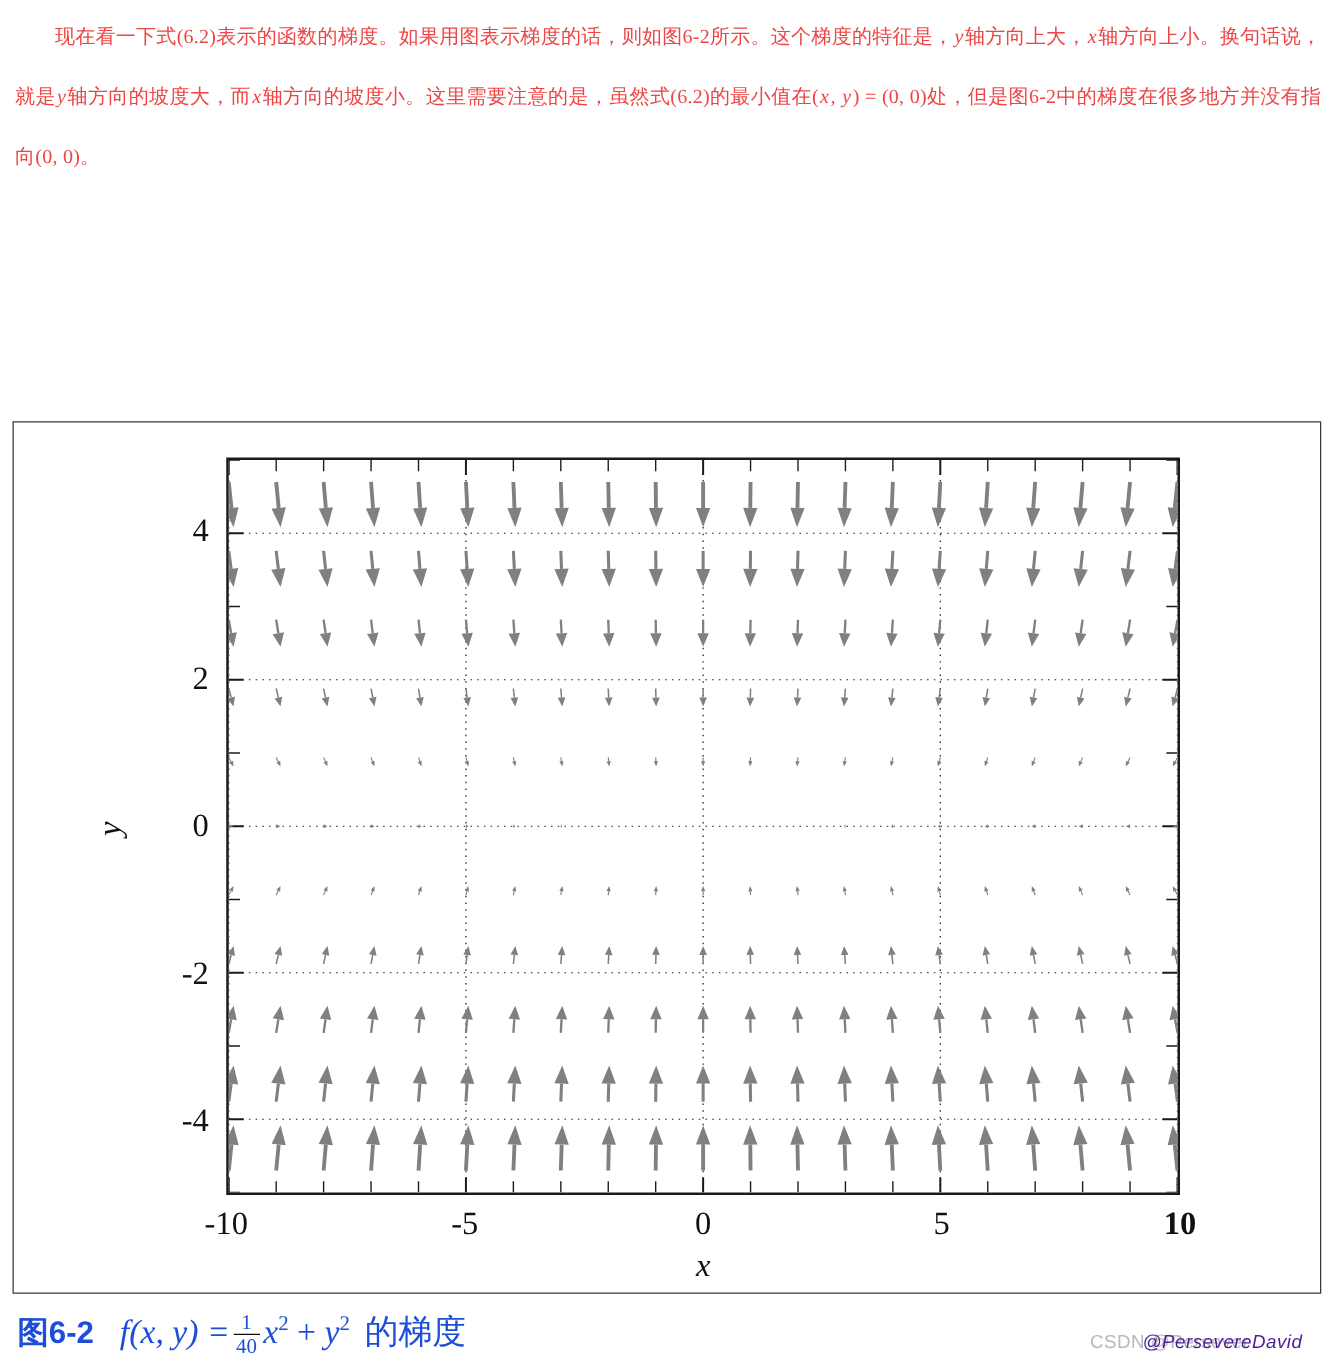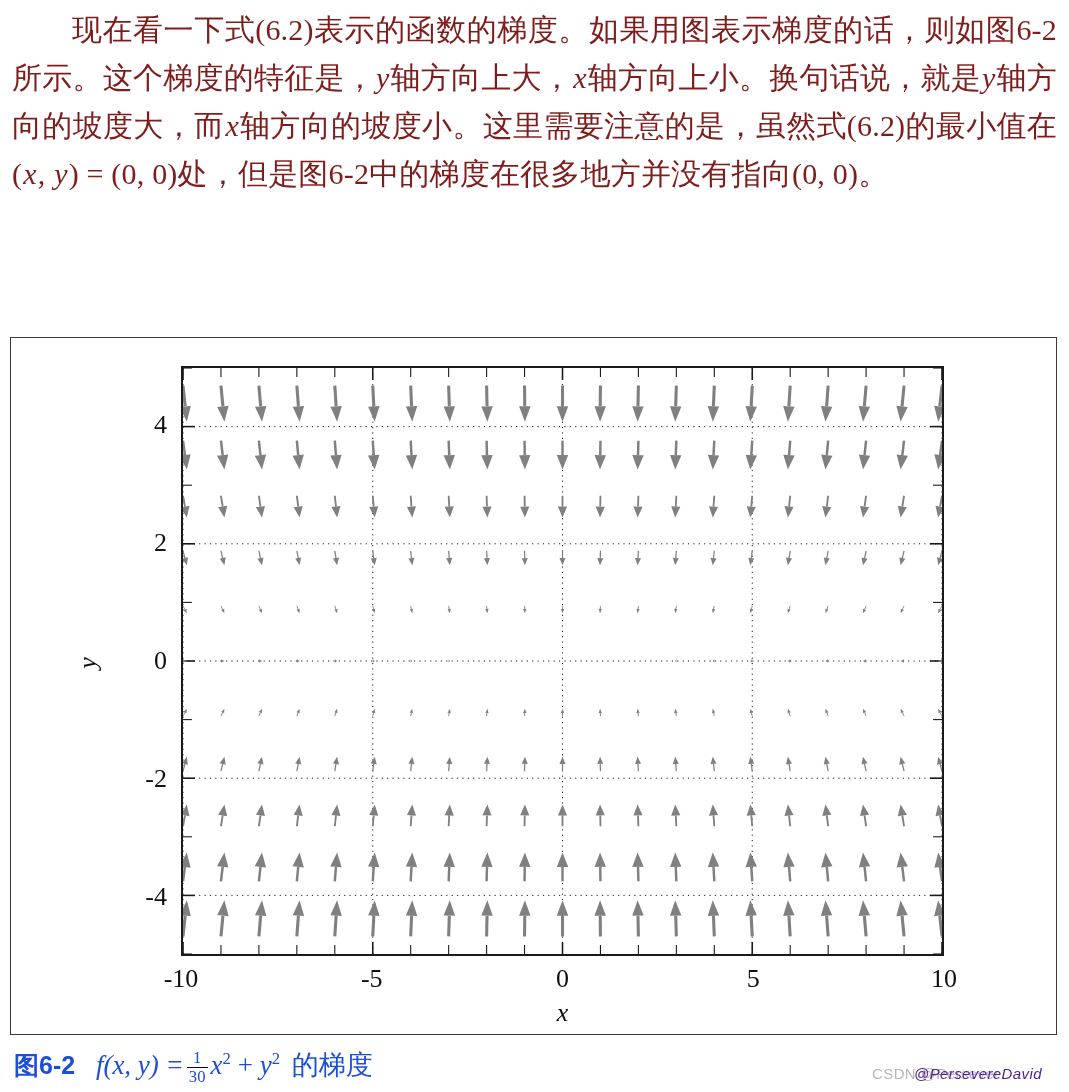--- a/index.html
+++ b/index.html
@@ -15,23 +15,23 @@
     color: #000000;
     overflow: hidden;
   }
 
   
   #prose {
     position: absolute;
     left: 12px;
     top: 6px;
     width: 1045px;
-    font-size: 30px;
+    font-size: 16px;
     line-height: 48px;
-    color: #7f1d1d;
+    color: #ef4444;
     letter-spacing: 0.2px;
   }
   #prose p {
     margin: 0;
     text-align: justify;
     text-justify: inter-ideograph;
     text-indent: 2em;
   }
   .mi {
     font-family: "Liberation Serif", "DejaVu Serif", serif;
@@ -1145,37 +1145,37 @@
           <line x1="763" y1="17.700000000000045" x2="760.7700299691685" y2="38.66171828981574" stroke="#808080" stroke-width="3.1093"></line>
           <polygon points="759.130346122969,54.07474644409198 755.0522937183886,38.05344847590298 766.4877662199484,39.269988103728494" fill="#808080"></polygon>
         </g>
       </svg>
   </div>
 
   <div class="tick-label xtick" style="left:170px; top:626px;text-align:center;">-10</div>
   <div class="tick-label xtick" style="left:360.75px; top:626px;">-5</div>
   <div class="tick-label xtick" style="left:551.5px; top:626px;">0</div>
   <div class="tick-label xtick" style="left:742.25px; top:626px;">5</div>
-  <div class="tick-label xtick" style="left:933px; top:626px;">10</div>
+  <div class="tick-label xtick" style="left:933px; top:626px;font-weight:bold;">10</div>
 
   <div id="xaxis-title" style="left:551.5px; top:660px;">x</div>
 
   <div class="tick-label ytick" style="left:108px; width:48px; top:87px;">4</div>
   <div class="tick-label ytick" style="left:108px; width:48px; top:205px;">2</div>
   <div class="tick-label ytick" style="left:108px; width:48px; top:323px;">0</div>
   <div class="tick-label ytick" style="left:108px; width:48px; top:441px;">-2</div>
   <div class="tick-label ytick" style="left:108px; width:48px; top:559px;">-4</div>
 
   <div id="yaxis-title" style="left:62px; top:310px; width:30px; text-align:center;">y</div>
 </div>
 
 <div id="caption">
   <span class="cap-label">图6-2</span>
   <span class="cap-math">
-    <span>f(x, y) =</span><span class="frac"><span class="num">1</span><span class="den">30</span></span><span>x</span><sup class="exp">2</sup>
+    <span>f(x, y) =</span><span class="frac"><span class="num">1</span><span class="den">40</span></span><span>x</span><sup class="exp">2</sup>
     <span class="mn">+</span>
     <span>y</span><sup class="exp">2</sup>
   </span><span class="cap-tail">的梯度</span>
 </div>
 
 <div id="watermark">
   <span>CSDN @Persever</span>
   <span class="wm-b">@PersevereDavid</span>
 </div>
 

